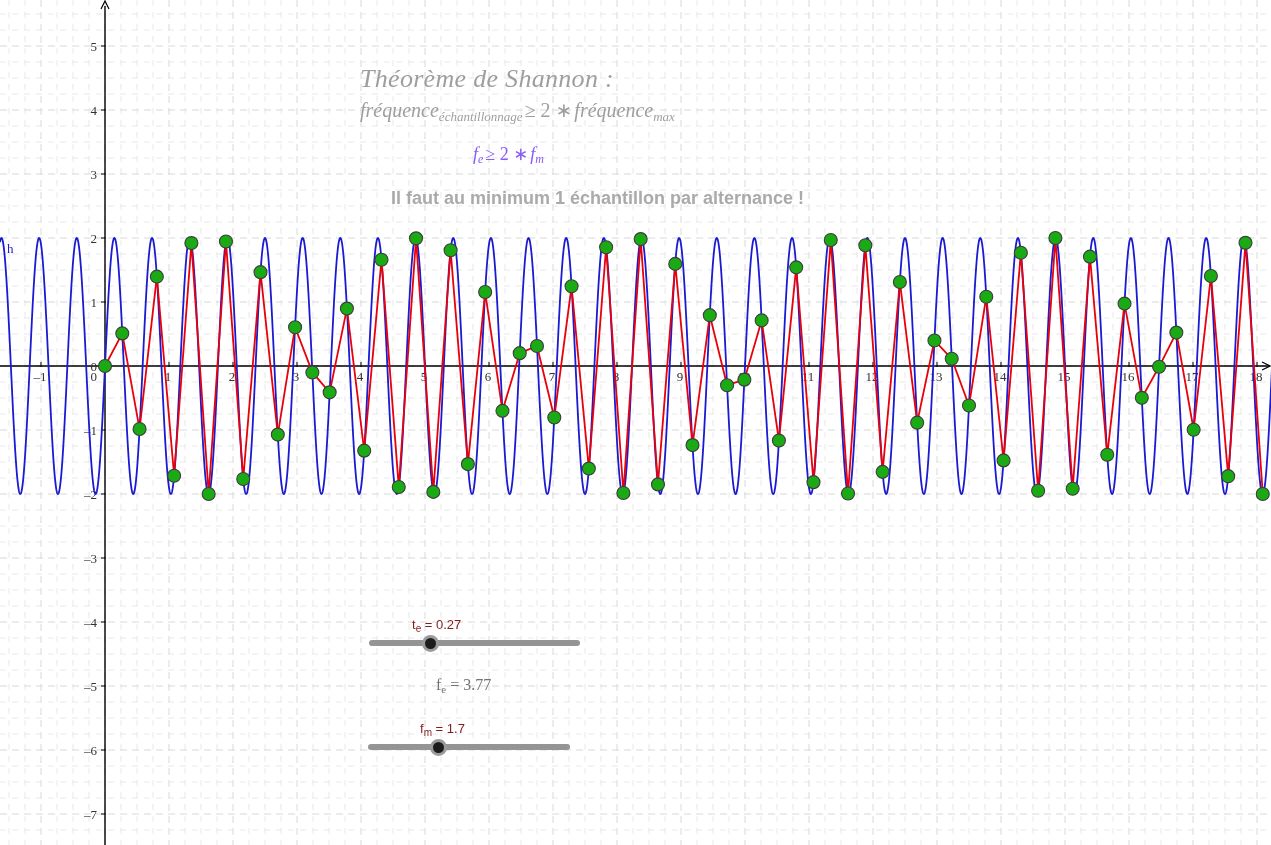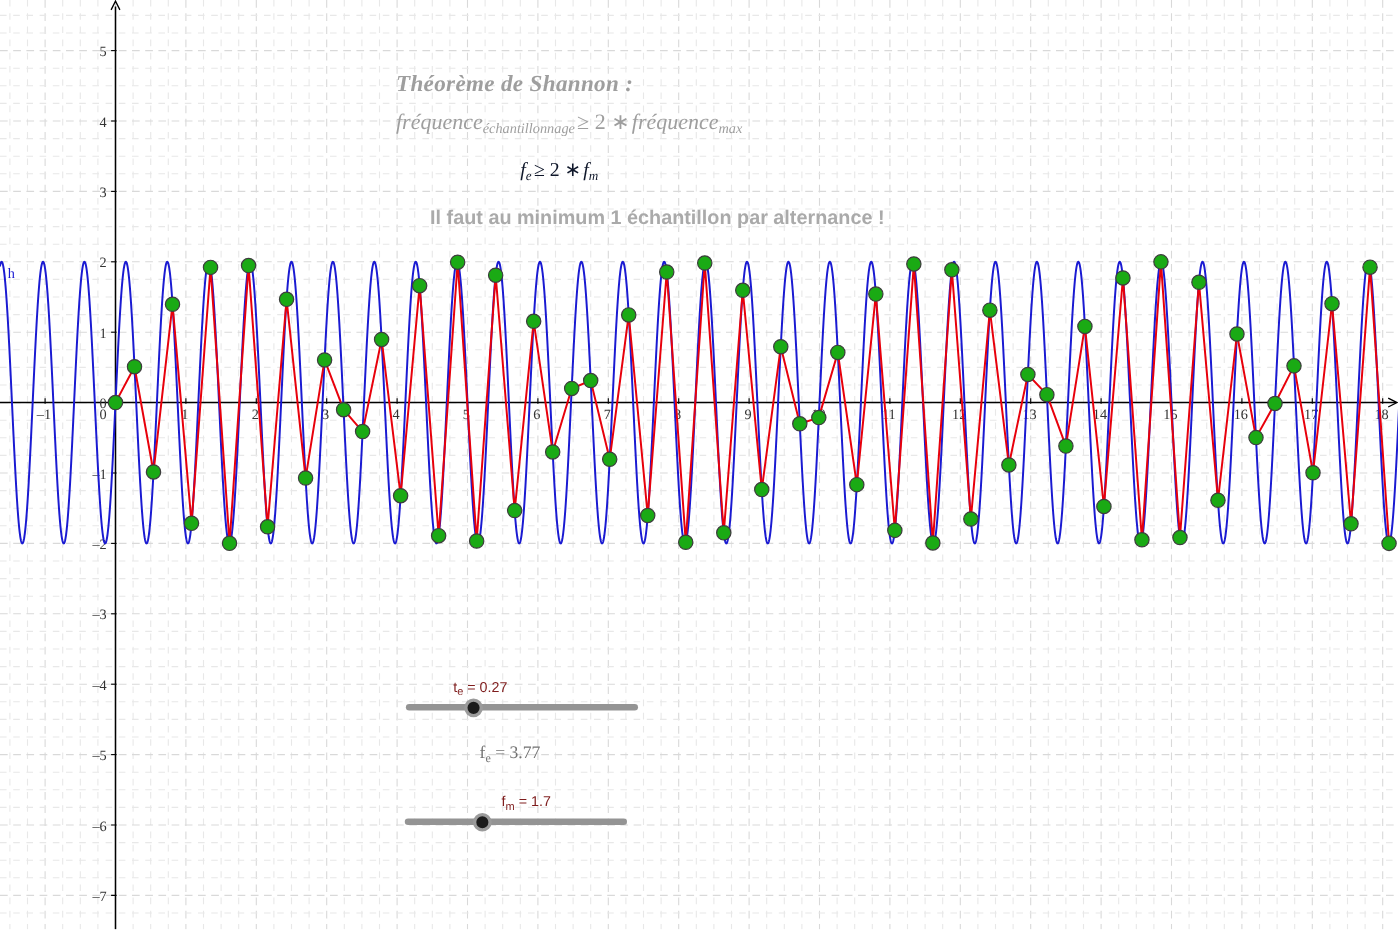--- a/index.html
+++ b/index.html
@@ -77,22 +77,22 @@
   .thm-line {
     position: absolute;
     white-space: nowrap;
     color: #9e9e9e;
   }
   .thm-title {
     left: 360px;
     top: 64px;
     font-family: "Liberation Serif", serif;
     font-style: italic;
-    font-weight: bold;
-    font-size: 21px;
+    font-weight: normal;
+    font-size: 26px;
     letter-spacing: 0.3px;
   }
   .thm-formula {
     left: 360px;
     top: 98px;
     font-family: Liberation Serif, serif;
     font-style: italic;
     font-size: 20px;
   }
   .thm-formula .sub {
@@ -103,21 +103,21 @@
   .thm-formula .op {
     font-style: normal;
     padding: 0 2px;
   }
   .thm-short {
     left: 473px;
     top: 143px;
     font-family: "Liberation Serif", serif;
     font-style: italic;
     font-size: 18px;
-    color: #0f172a;
+    color: #8b5cf6;
   }
   .thm-short .sub {
     font-size: 12px;
     vertical-align: -0.28em;
   }
   .thm-short .op {
     font-style: normal;
     padding: 0 2px;
   }
   .thm-note {
@@ -479,18 +479,18 @@
 
   <div class="slider-widget" id="slider-te">
     <div class="slider-caption" id="cap-te" style="left: 412px; top: 617px;"><span>t</span><span class="sub">e</span><span> = 0.27</span></div>
     <div class="slider-track" id="trk-te" style="left: 369px; top: 640px; width: 211px;"></div>
     <div class="slider-knob" id="knb-te" style="left: 421.5px; top: 634.5px;"></div>
   </div>
 
   <div class="readout" id="fe-readout" style="left: 436px; top: 676px;"><span>f</span><span class="sub">e</span><span>  =  3.77</span></div>
 
   <div class="slider-widget" id="slider-fm">
-    <div class="slider-caption" id="cap-fm" style="left: 420px; top: 721px; margin-left: 36px;"><span>f</span><span class="sub">m</span><span> = 1.7</span></div>
+    <div class="slider-caption" id="cap-fm" style="left: 420px; top: 721px;"><span>f</span><span class="sub">m</span><span> = 1.7</span></div>
     <div class="slider-track" id="trk-fm" style="left: 368px; top: 744px; width: 202px;"></div>
     <div class="slider-knob" id="knb-fm" style="left: 429.5px; top: 738.5px;"></div>
   </div>
 
 </div>
 
 </body></html>

